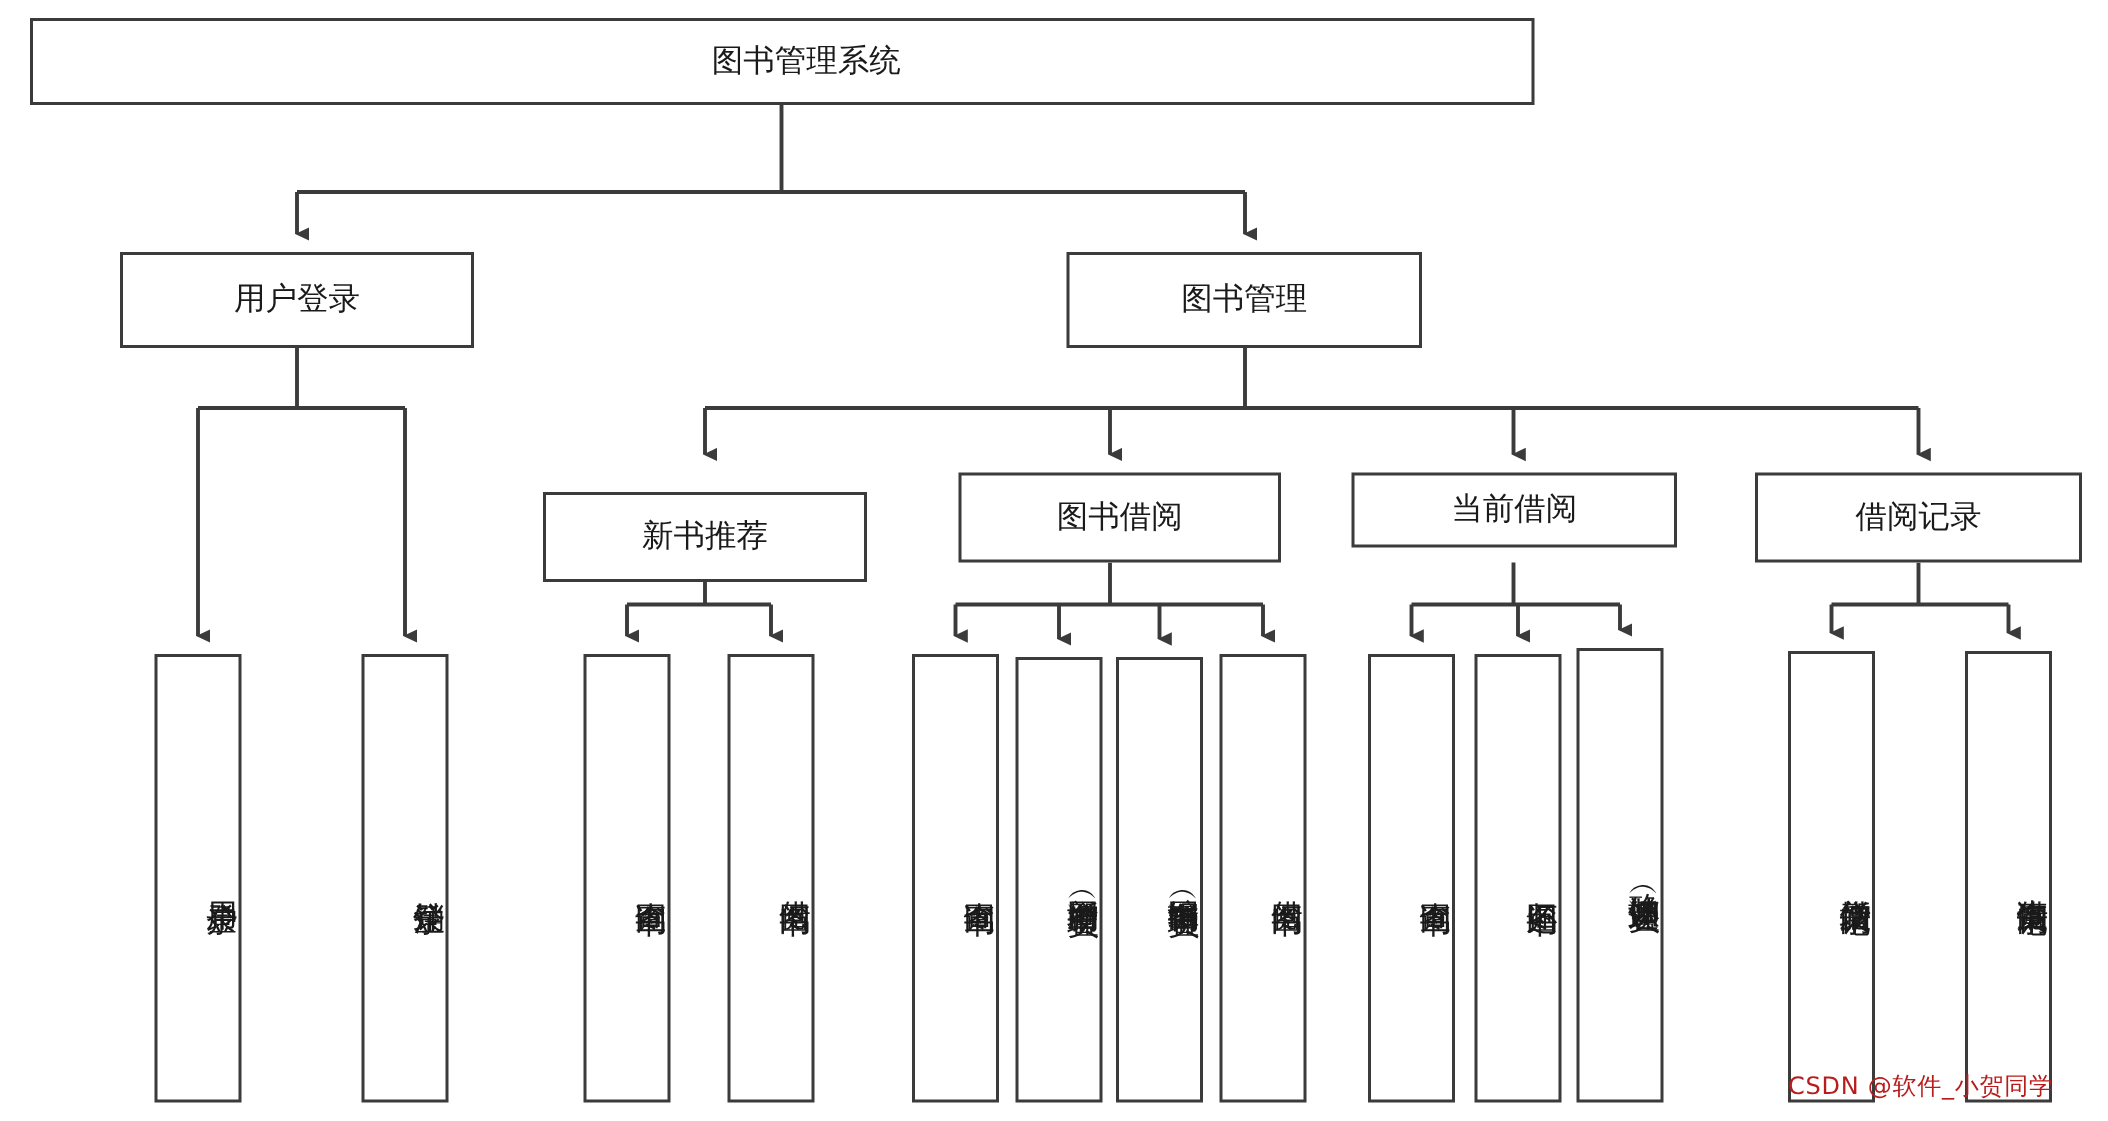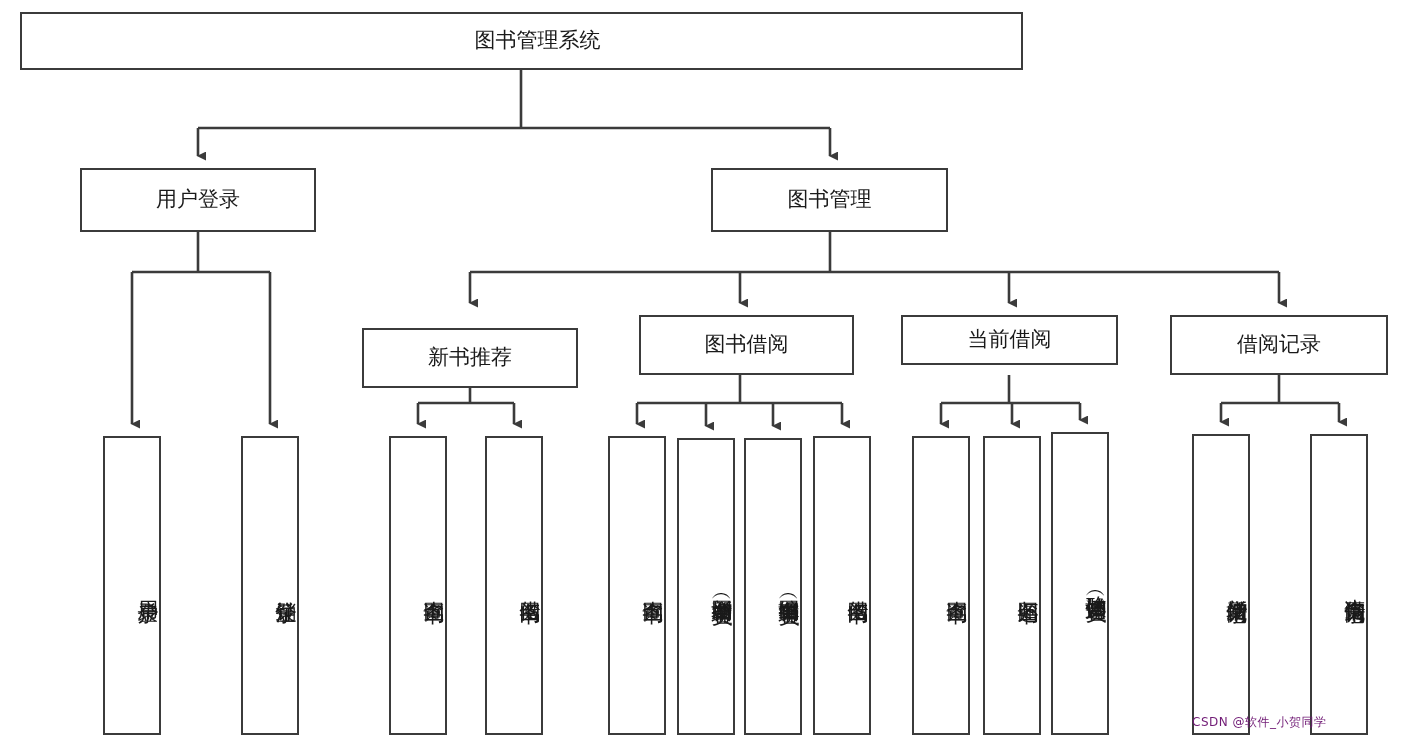--- a/index.html
+++ b/index.html
@@ -57,22 +57,22 @@
     display: block;
   }
   .node.v .txt {
     writing-mode: vertical-rl;
     text-orientation: upright;
   }
   #watermark {
     position: absolute;
     left: 1192px;
     top: 714px;
-    font-size: 12px;
-    color: #701a75;
+    font-size: 16px;
+    color: #b91c1c;
     letter-spacing: 0.5px;
     white-space: nowrap;
     font-family: "DejaVu Sans", "Liberation Sans", sans-serif;
   }
 </style>
 </head>
 <body>
 
 <div id="canvas">
 

